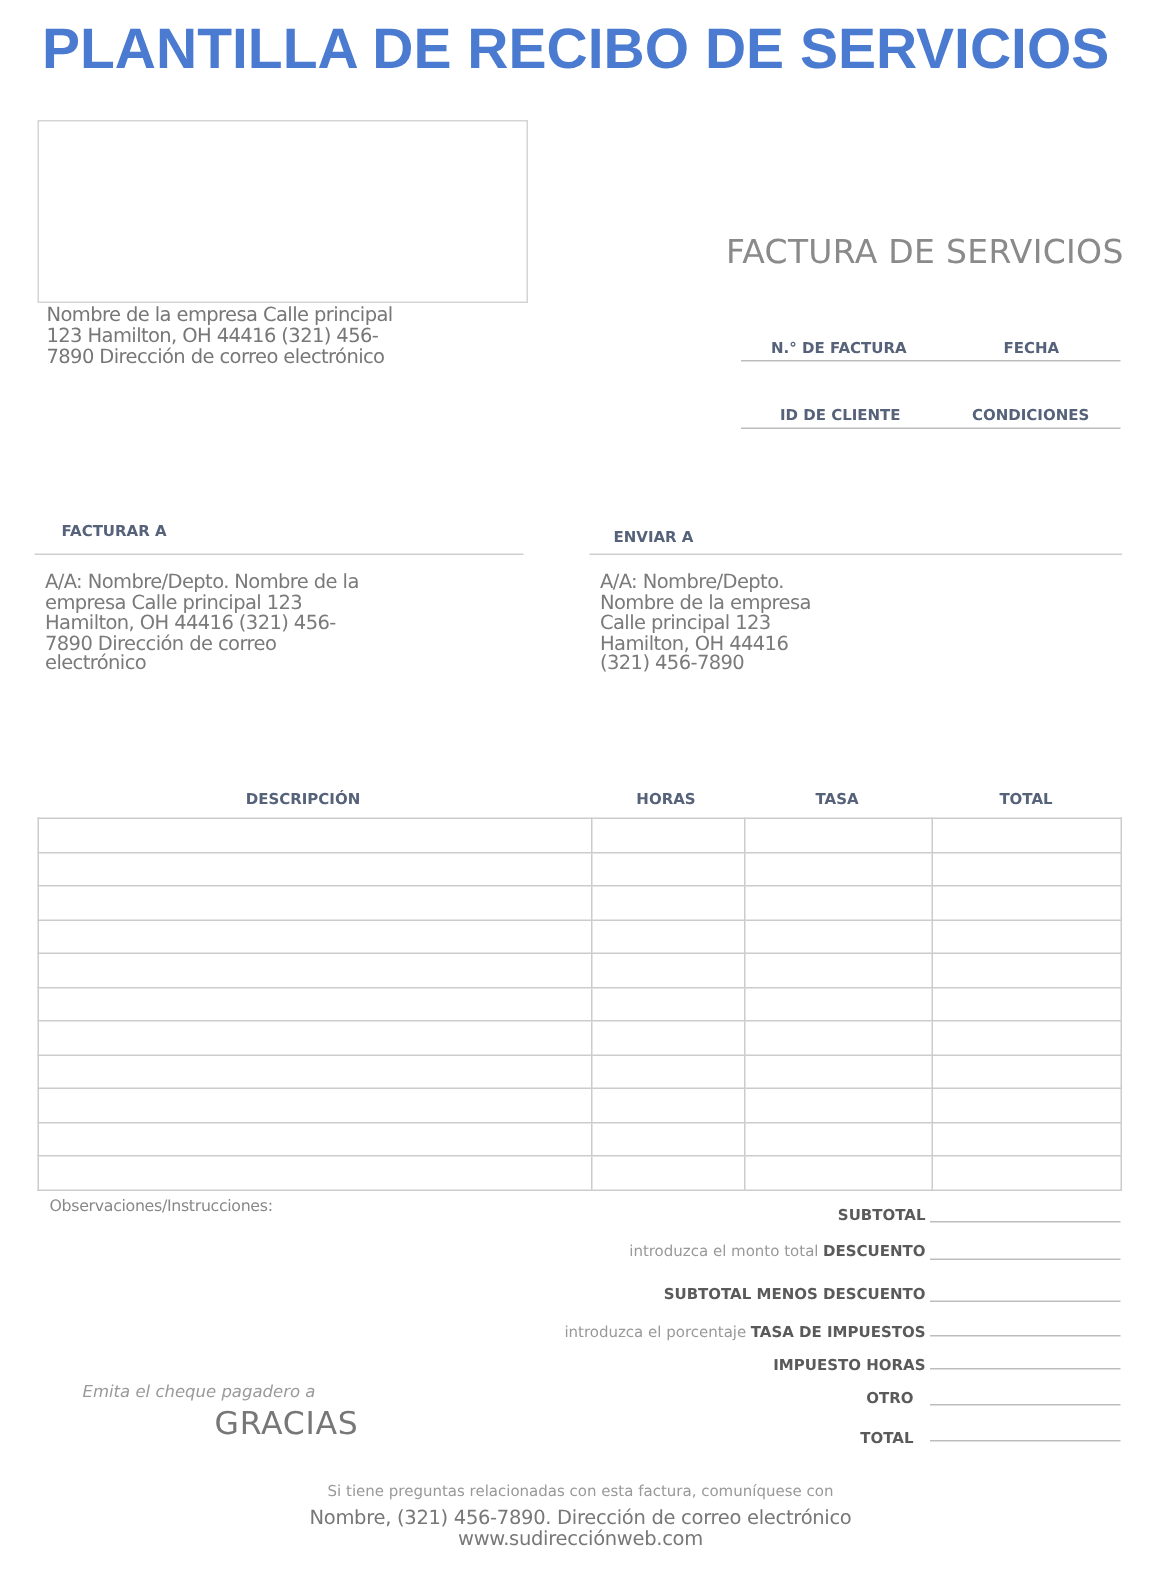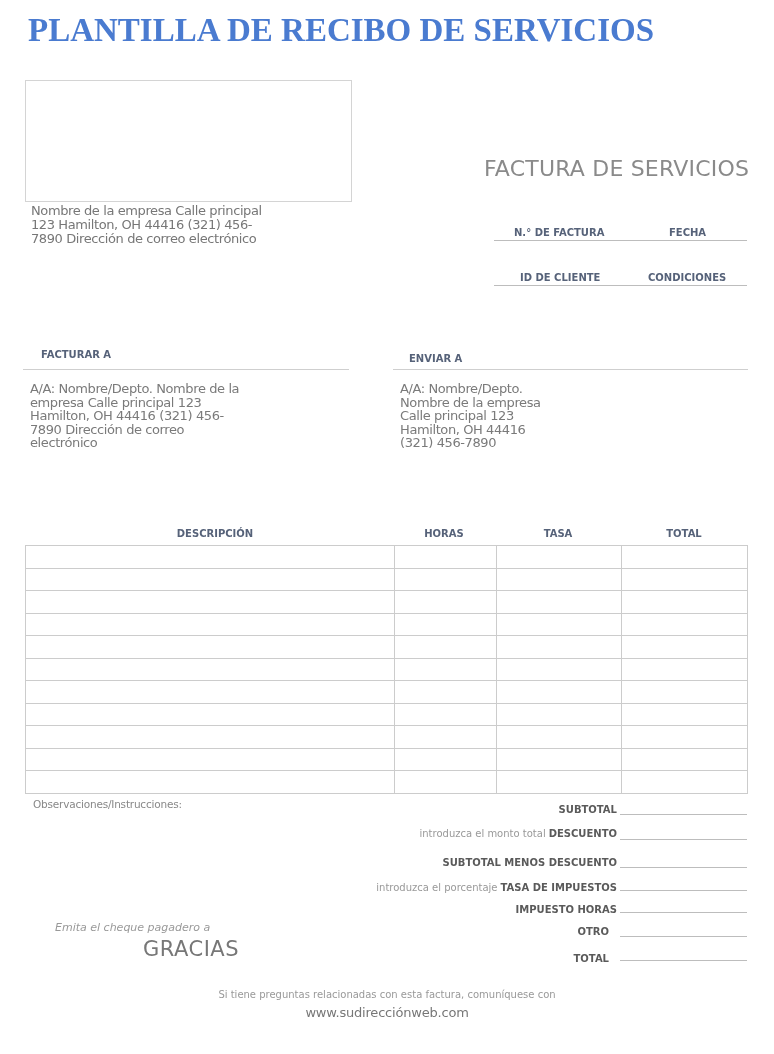--- a/index.html
+++ b/index.html
@@ -3,22 +3,22 @@
   <meta charset="utf-8">
   <style>
     * { box-sizing: border-box; margin: 0; padding: 0; }
     html, body { width: 774px; height: 1054px; background: #ffffff; overflow: hidden; }
     body { position: relative; font-family: "DejaVu Sans", sans-serif; color: #666; }
 
     .abs { position: absolute; }
 
     .main-title {
       left: 28px; top: 12px;
-      font-family: Liberation Serif, serif;
-      font-weight: bold; font-size: 33px;
+      font-family: Liberation Sans, sans-serif;
+      font-weight: bold; font-size: 38px;
       color: #4a7bd0; letter-spacing: 0px;
       white-space: nowrap;
     }
 
     .logo-box {
       left: 25px; top: 80px; width: 327px; height: 122px;
       border: 1.5px solid #d4d4d4;
       background: #fff;
     }
 
@@ -126,21 +126,21 @@
 <div class="abs section-label" style="left:409px; top:353px;">ENVIAR A</div>
 <div class="abs section-line" style="left:393px; top:369px; width:355px;"></div>
 <div class="abs address" style="left:400px; top:382px; width:200px;">
   <div>A/A: Nombre/Depto.</div>
   <div>Nombre de la empresa</div>
   <div>Calle principal 123</div>
   <div>Hamilton, OH 44416</div>
   <div>(321) 456-7890</div>
 </div>
 
-<div class="abs col-head" style="left:215px;">DESCRIPCIÓN</div>
+<div class="abs col-head" style="left:202px;">DESCRIPCIÓN</div>
 <div class="abs col-head" style="left:444px;">HORAS</div>
 <div class="abs col-head" style="left:558px;">TASA</div>
 <div class="abs col-head" style="left:684px;">TOTAL</div>
 
 <table class="abs items">
   <colgroup>
     <col style="width:370px">
       <col style="width:102px">
       <col style="width:125px">
       <col style="width:126px">
@@ -250,14 +250,15 @@
 <div class="abs summary-row" style="top:947px; right:165px;">
   <span class="summary-hint"></span><span class="summary-label">TOTAL</span>
 </div>
 <div class="abs summary-line" style="top:960px;"></div>
 
 <div class="abs check-text">Emita el cheque pagadero a</div>
 <div class="abs thanks">GRACIAS</div>
 
 <div class="abs footer-question">Si tiene preguntas relacionadas con esta factura, comuníquese con</div>
 <div class="abs footer-contact">
+  <div>Nombre, (321) 456-7890. Dirección de correo electrónico</div>
   <div>www.sudirecciónweb.com</div>
 </div>
 
 </body></html>

